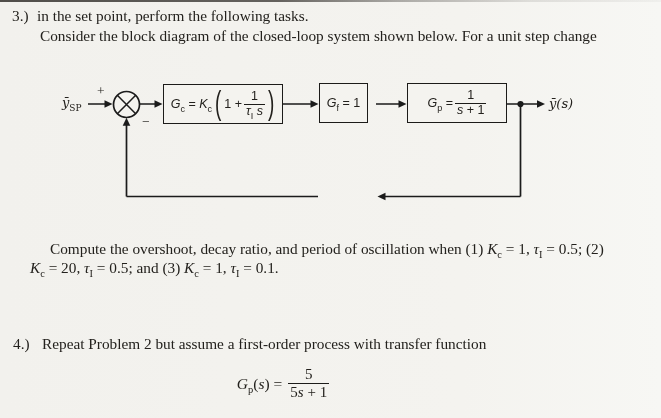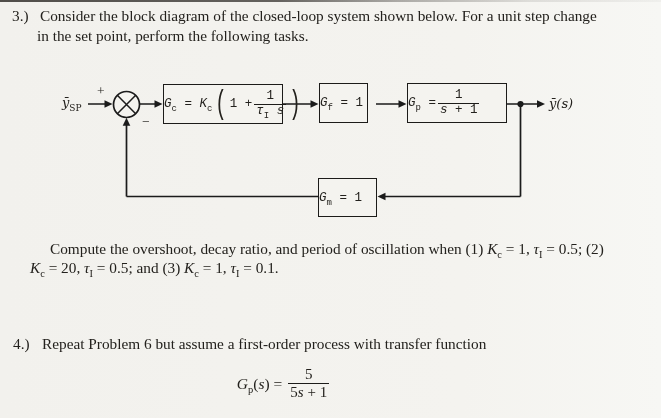--- a/index.html
+++ b/index.html
@@ -28,23 +28,23 @@
   .diagram{position:absolute; left:0; top:0; width:661px; height:240px;}
   .dsvg{position:absolute; left:0; top:0; pointer-events:none;}
   .dlabel{
     position:absolute; font-size:13px; font-style:italic; white-space:nowrap;
     font-family:"DejaVu Serif","Liberation Serif",serif;
   }
   .dlabel sub{font-style:normal; font-size:9px;}
   .sign{position:absolute; font-size:13.5px; font-style:normal; font-family:"Liberation Serif",serif;}
   .block{
     position:absolute; box-sizing:border-box; border:1.6px solid #1c1b19; background:#f4f3ef;
-    display:flex; align-items:center; 
+    display:flex; align-items:center; justify-content:center;
     font-size:12.5px; white-space:nowrap;
-    font-family:Liberation Mono, monospace;
+    font-family:Liberation Sans, sans-serif;
   }
   .block sub{font-size:9px;}
   .frac{display:inline-block; text-align:center; vertical-align:middle; line-height:1.05;}
   .frac .num{display:block; border-bottom:1.3px solid #1c1b19; padding:0 3px;}
   .frac .den{display:block; padding:0 2px;}
   .gc-inner{display:flex; align-items:center; gap:2px;}
   .bigp{display:inline-block; transform:scaleY(1.7); font-size:19px; font-style:normal; margin:0 1px;}
   .equation{
     position:absolute; left:0; top:366px; width:542px;
     display:flex; justify-content:center; align-items:center; gap:6px;
@@ -55,22 +55,22 @@
 </style>
 </head>
 <body>
 
 <div class="page">
 
   <div class="topline"></div>
 
   <div class="para p3">
     <span class="pnum">3.)</span>
+    <div class="pline l2">in the set point, perform the following tasks.</div>
     <div class="pline l1">Consider the block diagram of the closed-loop system shown below. For a unit step change</div>
-    <div class="pline l2">in the set point, perform the following tasks.</div>
   </div>
 
   <div class="diagram">
 
     <svg class="dsvg" width="661" height="240" viewBox="0 0 661 240">
 
       <path d="M88 104 H106 M139.5 104 H156 M283 104 H312 M376 104 H400 M487 104 H539
                M520.5 104 V196.5 M520.5 196.5 H385 M318 196.5 H126.5 M126.5 196.5 V123" stroke="#1b1b1b" stroke-width="1.7" fill="none"></path>
 
       <circle cx="126.5" cy="104.5" r="13" stroke="#1b1b1b" stroke-width="1.7" fill="#f4f3ef"></circle>
@@ -111,35 +111,32 @@
     <div class="block" style="left:407px; top:83px; width:100px; height:40px;">
       <span class="gc-inner">
         <span><i>G</i><sub>p</sub> =</span>
         <span class="frac">
           <span class="num">1</span>
           <span class="den"><i>s</i> + 1</span>
         </span>
       </span>
     </div>
 
-    <div class="block" style="left:318px; top:178px; width:59px; height:39px;">
-      <span><i>G</i><sub>m</sub> = 1</span>
-    </div>
 
     <span class="dlabel" style="left:549px; top:96px;"><i>ȳ</i>(<i>s</i>)</span>
   </div>
 
   <div class="para tasks">
     <div class="pline l1">Compute the overshoot, decay ratio, and period of oscillation when (1) <i>K</i><sub>c</sub> = 1, <i>τ</i><sub>I</sub> = 0.5; (2)</div>
     <div class="pline l2"><i>K</i><sub>c</sub> = 20, <i>τ</i><sub>I</sub> = 0.5; and (3) <i>K</i><sub>c</sub> = 1, <i>τ</i><sub>I</sub> = 0.1.</div>
   </div>
 
   <div class="para p4">
     <span class="pnum">4.)</span>
-    <div class="pline ptext">Repeat Problem 6 but assume a first-order process with transfer function</div>
+    <div class="pline ptext">Repeat Problem 2 but assume a first-order process with transfer function</div>
   </div>
 
   <div class="equation">
     <span><i>G</i><sub>p</sub>(<i>s</i>) =</span>
     <span class="frac">
       <span class="num">5</span>
       <span class="den">5<i>s</i> + 1</span>
     </span>
   </div>
 

